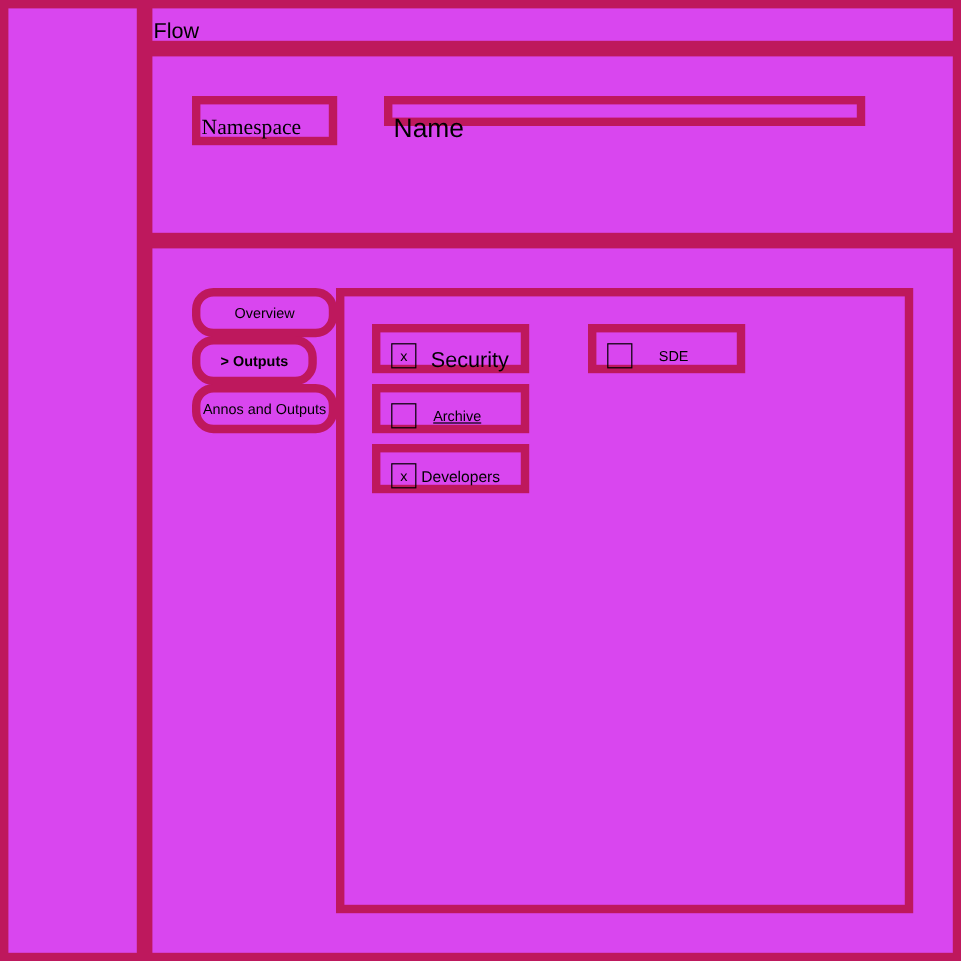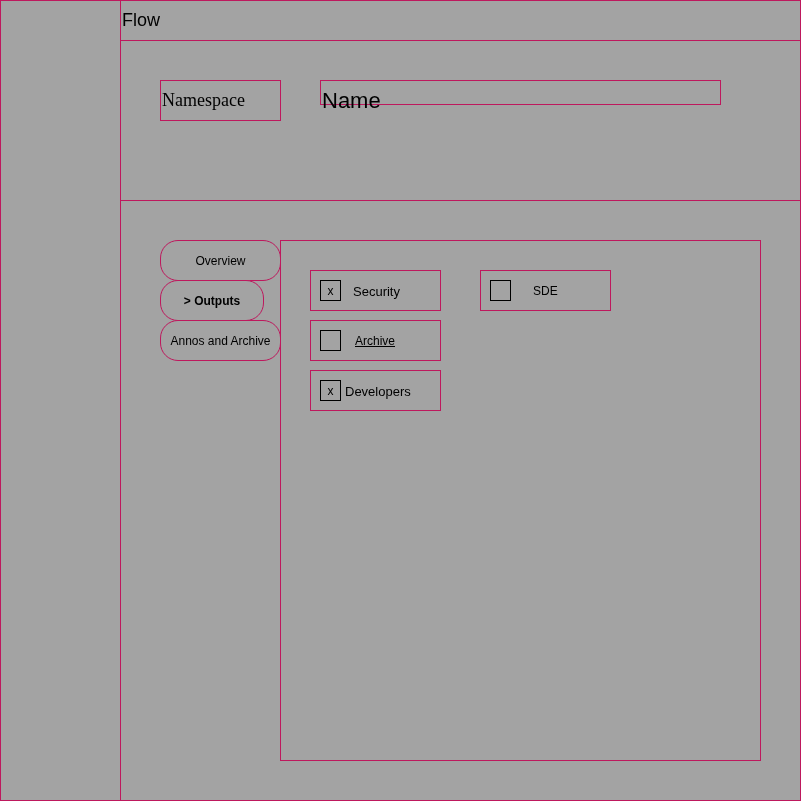--- a/index.html
+++ b/index.html
@@ -1,17 +1,17 @@
 <!DOCTYPE html>
 <html><head>
 <meta charset="utf-8">
 <style>
   html,body{margin:0;padding:0;background:#fff;}
   body{width:801px;height:801px;position:relative;overflow:hidden;font-family:"Liberation Sans",sans-serif;color:#000;}
-  .box{position:absolute;box-sizing:border-box;border:1px solid #be185d;background:#a3a3a3;}
+  .box{position:absolute;box-sizing:border-box;border:7px solid #be185d;background:#d946ef;}
   .t{position:absolute;white-space:nowrap;}
   .tab{display:flex;align-items:center;justify-content:center;font-size:12px;border-radius:18px;}
   .cb{position:absolute;box-sizing:border-box;border:1px solid #000;width:21px;height:21px;font-size:12px;display:flex;align-items:center;justify-content:center;}
 </style>
 </head>
 <body>
 
 <div class="box" style="left:0;top:0;width:801px;height:801px;"></div>
 <div class="box" style="left:0;top:0;width:121px;height:801px;"></div>
 
@@ -25,32 +25,32 @@
   <span class="t" style="left:1px;top:9px;font-size:18px;">Namespace</span>
 </div>
 <div class="box" style="left:320px;top:80px;width:401px;height:25px;">
   <span class="t" style="left:1px;top:7px;font-size:22px;">Name</span>
 </div>
 
 <div class="box" style="left:120px;top:200px;width:681px;height:601px;"></div>
 
 <div class="box tab" style="left:160px;top:240px;width:121px;height:41px;">Overview</div>
 <div class="box tab" style="left:160px;top:280px;width:104px;height:41px;font-weight:bold;">&gt; Outputs</div>
-<div class="box tab" style="left:160px;top:320px;width:121px;height:41px;">Annos and Archive</div>
+<div class="box tab" style="left:160px;top:320px;width:121px;height:41px;">Annos and Outputs</div>
 
 <div class="box" style="left:280px;top:240px;width:481px;height:521px;"></div>
 
 <div class="box" style="left:310px;top:270px;width:131px;height:41px;">
   <div class="cb" style="left:9px;top:9px;">x</div>
-  <span class="t" style="left:42px;top:13px;font-size:13px;text-align:center;">Security</span>
+  <span class="t" style="left:42px;top:13px;font-size:18px;text-align:center;">Security</span>
 </div>
 <div class="box" style="left:310px;top:320px;width:131px;height:41px;">
   <div class="cb" style="left:9px;top:9px;"></div>
   <span class="t" style="left:44px;top:13px;font-size:12px;text-decoration:underline;">Archive</span>
 </div>
 <div class="box" style="left:310px;top:370px;width:131px;height:41px;">
   <div class="cb" style="left:9px;top:9px;">x</div>
   <span class="t" style="left:34px;top:13px;font-size:13px;text-align:center;">Developers</span>
 </div>
-<div class="box" style="left:480px;top:270px;width:131px;height:41px;">
+<div class="box" style="left:490px;top:270px;width:131px;height:41px;">
   <div class="cb" style="left:9px;top:9px;"></div>
   <span class="t" style="left:52px;top:13px;font-size:12px;">SDE</span>
 </div>
 
 </body></html>

